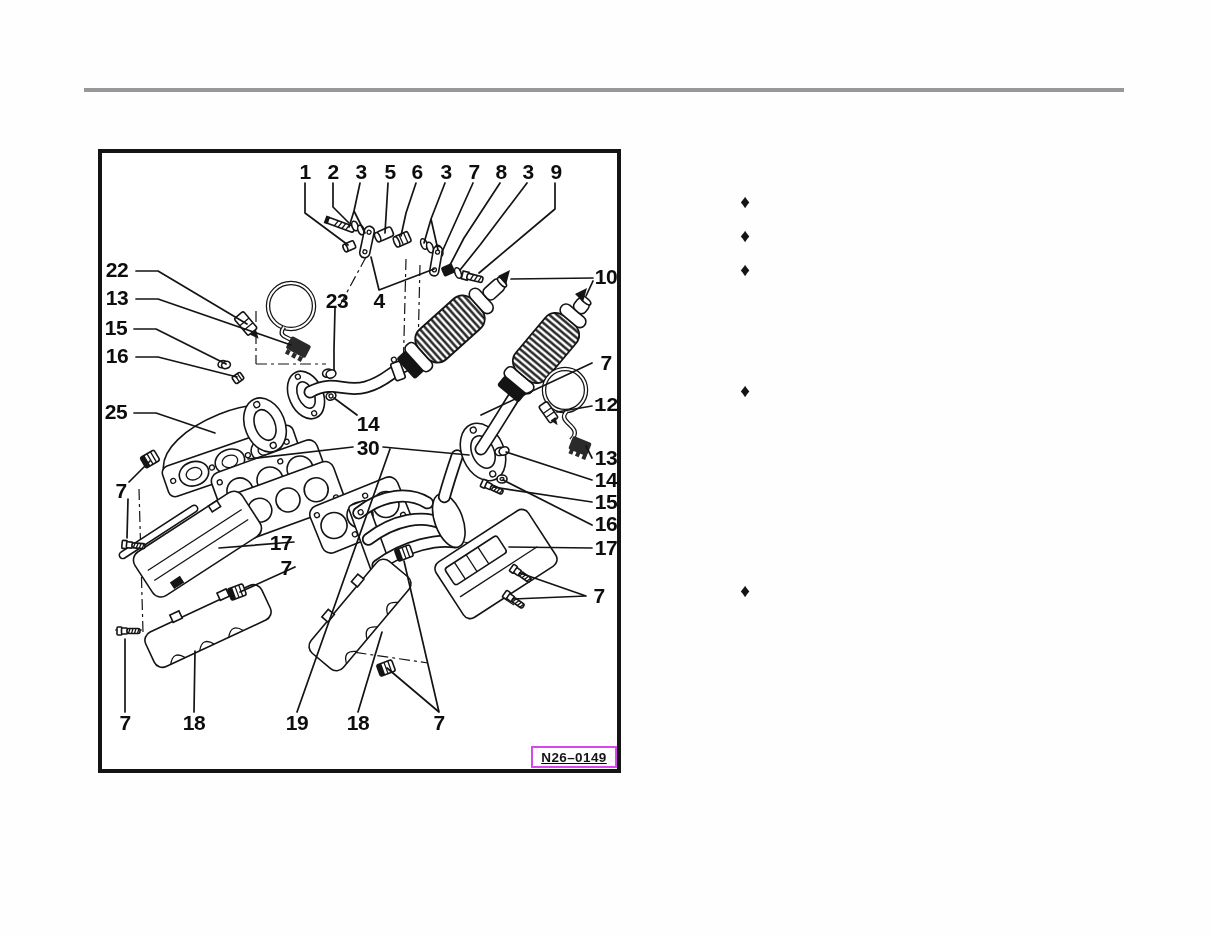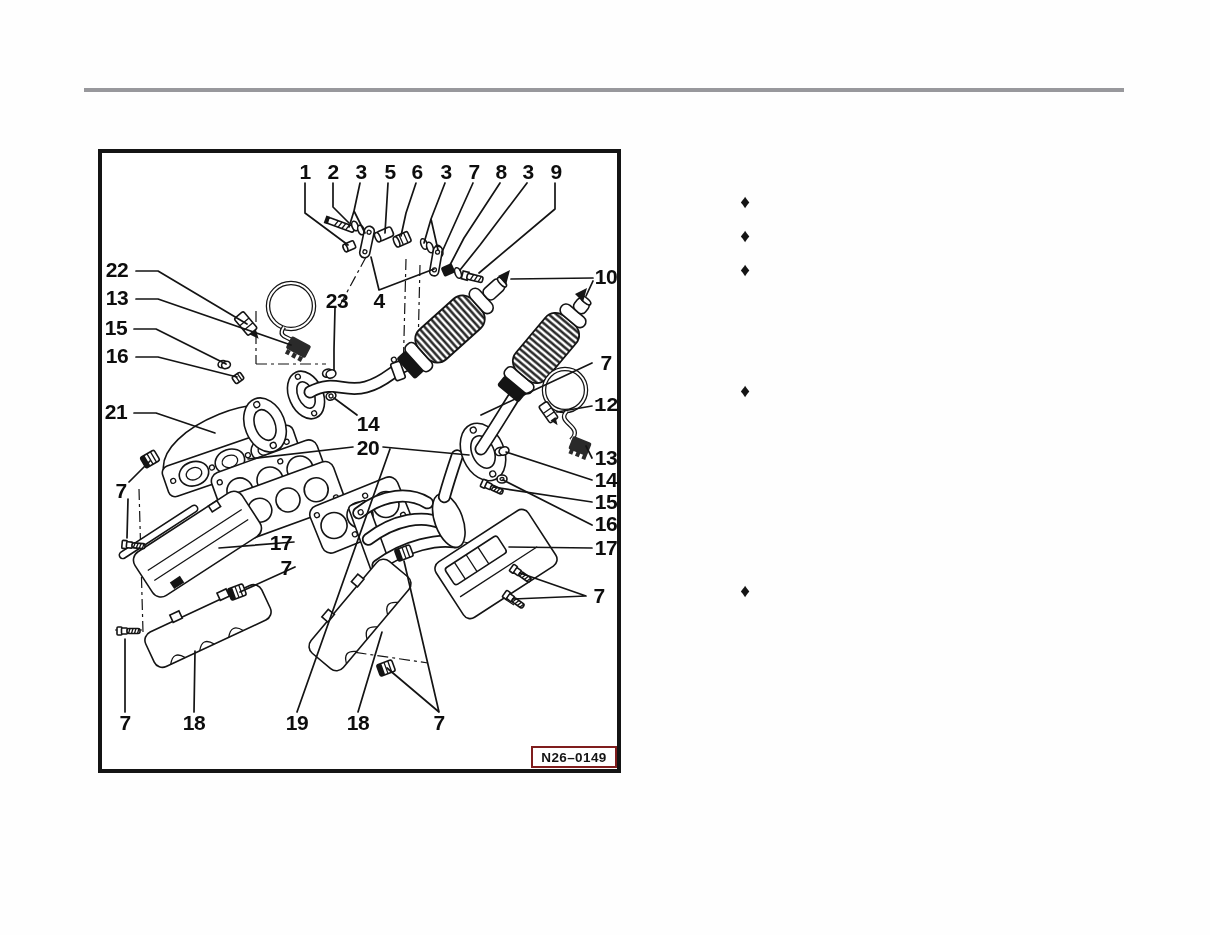--- a/index.html
+++ b/index.html
@@ -2,22 +2,22 @@
 <html><head>
 <meta charset="utf-8">
 <style>
   html,body{margin:0;padding:0;background:#ffffff;}
   .page{position:relative;width:1210px;height:935px;background:#fefefe;overflow:hidden;
         font-family:"Liberation Sans", sans-serif;}
   .top-rule{position:absolute;left:84px;top:88px;width:1040px;height:4px;background:#98989c;}
   .figure-frame{position:absolute;left:98px;top:149px;width:523px;height:624px;
         border:4px solid #141414;box-sizing:border-box;background:#ffffff;}
   .artwork{position:absolute;left:-4px;top:-4px;width:523px;height:624px;}
-  .fig-ref{position:absolute;left:429px;top:593px;width:82px;height:18px;border:2px solid #7f1d1d;
-        display:flex;align-items:center;justify-content:center;background:#fff;}
+  .fig-ref{position:absolute;left:429px;top:593px;width:82px;height:18px;border:2px solid #d946ef;
+        display:flex;align-items:center;justify-content:center;background:#fff;text-decoration:underline;}
   .fig-ref span{font-size:13.5px;font-weight:bold;color:#141414;letter-spacing:.4px;}
   .callout{position:absolute;transform:translate(-50%,-50%);font-weight:bold;font-size:21px;
         color:#0d0d0d;letter-spacing:-0.5px;line-height:1;white-space:nowrap;}
   .bullet{position:absolute;transform:translate(-50%,-50%);font-size:19px;color:#141414;line-height:1;}
   
   .part{fill:#ffffff;stroke:#141414;stroke-width:1.6;}
   .ln{fill:none;stroke:#141414;stroke-width:1.3;}
   .lead{fill:none;stroke:#141414;stroke-width:1.7;stroke-linejoin:round;stroke-linecap:round;}
   .dd{fill:none;stroke:#141414;stroke-width:1.2;stroke-dasharray:11 4 3 4;}
   .pout{fill:none;stroke:#141414;stroke-width:13;stroke-linecap:round;}
@@ -365,26 +365,26 @@
     <div class="callout" style="left: 417px; top: 171px;">6</div>
     <div class="callout" style="left: 446px; top: 171px;">3</div>
     <div class="callout" style="left: 474px; top: 171px;">7</div>
     <div class="callout" style="left: 501px; top: 171px;">8</div>
     <div class="callout" style="left: 528px; top: 171px;">3</div>
     <div class="callout" style="left: 556px; top: 171px;">9</div>
     <div class="callout" style="left: 117px; top: 269px;">22</div>
     <div class="callout" style="left: 117px; top: 297px;">13</div>
     <div class="callout" style="left: 116px; top: 327px;">15</div>
     <div class="callout" style="left: 117px; top: 355px;">16</div>
-    <div class="callout" style="left: 116px; top: 411px;">21</div>
+    <div class="callout" style="left: 116px; top: 411px;">25</div>
     <div class="callout" style="left: 121px; top: 490px;">7</div>
     <div class="callout" style="left: 337px; top: 300px; text-align: center;">23</div>
     <div class="callout" style="left: 379px; top: 300px;">4</div>
     <div class="callout" style="left: 368px; top: 423px;">14</div>
-    <div class="callout" style="left: 368px; top: 447px;">20</div>
+    <div class="callout" style="left: 368px; top: 447px;">30</div>
     <div class="callout" style="left: 281px; top: 542px;">17</div>
     <div class="callout" style="left: 286px; top: 567px;">7</div>
     <div class="callout" style="left: 125px; top: 722px;">7</div>
     <div class="callout" style="left: 194px; top: 722px;">18</div>
     <div class="callout" style="left: 297px; top: 722px; text-align: center;">19</div>
     <div class="callout" style="left: 358px; top: 722px;">18</div>
     <div class="callout" style="left: 439px; top: 722px;">7</div>
     <div class="callout" style="left: 606px; top: 276px;">10</div>
     <div class="callout" style="left: 606px; top: 362px;">7</div>
     <div class="callout" style="left: 606px; top: 405px; font-family: Liberation Mono, monospace;">12</div>

